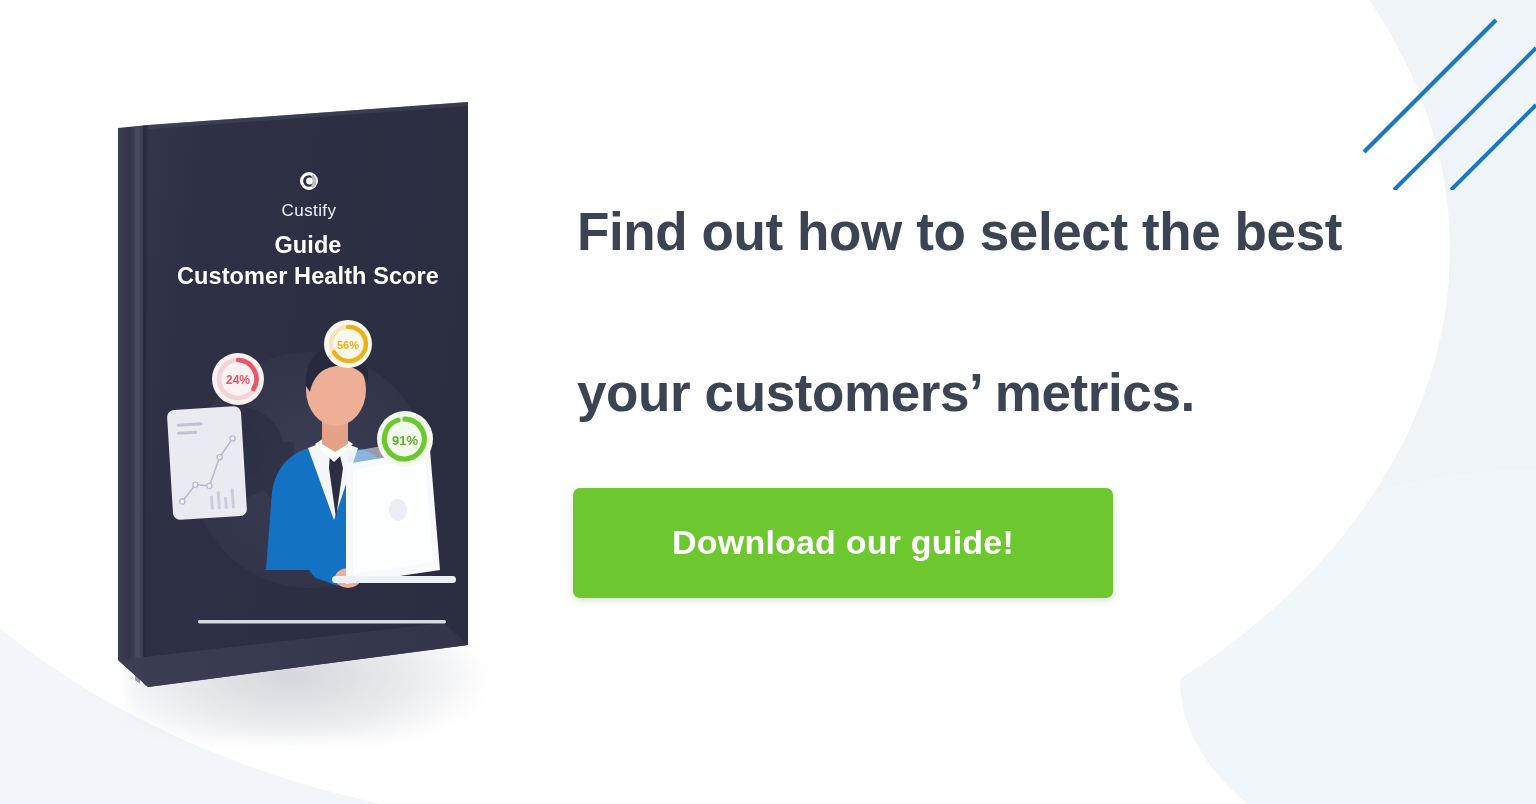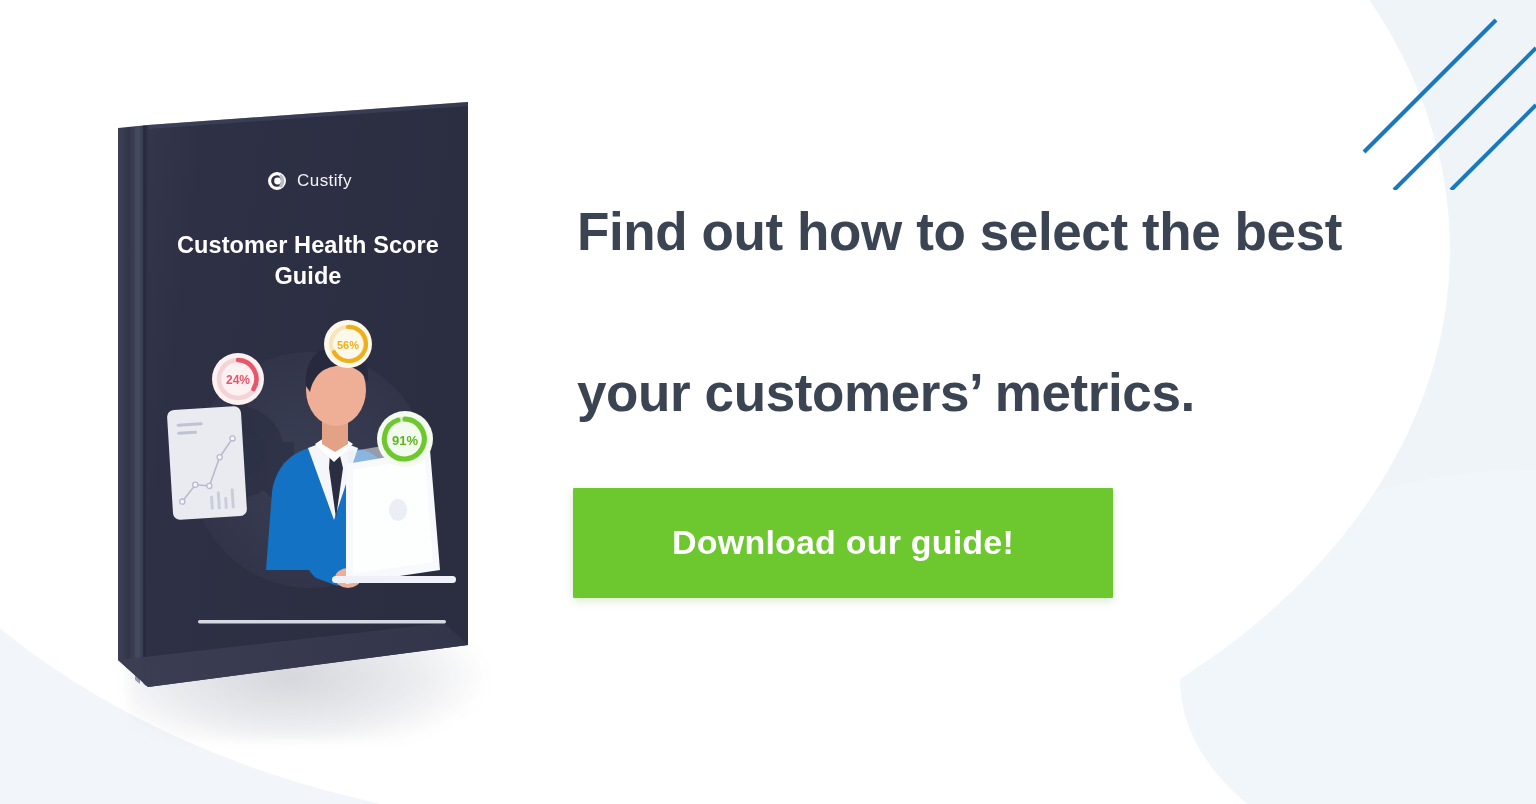--- a/index.html
+++ b/index.html
@@ -112,20 +112,21 @@
 
   .brand-row {
     position: absolute;
     left: 0;
     top: 70px;
     width: 322px;
     display: flex;
     align-items: center;
     justify-content: center;
     gap: 9px;
+    flex-direction: column;
   }
   .brand-mark {
     width: 22px;
     height: 22px;
     flex: 0 0 auto;
   }
   .brand-name {
     color: #f3f4f8;
     font-size: 17px;
     letter-spacing: 0.4px;
@@ -161,21 +162,21 @@
     max-width: 880px;
   }
   .cta-wrap {
     margin-top: 54px;
   }
   .cta-button {
     display: block;
     width: 540px;
     height: 110px;
     border: none;
-    border-radius: 1px;
+    border-radius: 7px;
     background: #6dc72e;
     color: #ffffff;
     font-family: "Liberation Sans", sans-serif;
     font-size: 34px;
     font-weight: 700;
     letter-spacing: 0.2px;
     cursor: pointer;
     box-shadow: 0 3px 9px rgba(90,150,50,0.22);
   }
 </style>
@@ -331,22 +332,22 @@
         <svg class="brand-mark" viewBox="0 0 24 24">
           <path d="M12 2.2 A9.8 9.8 0 1 0 12 21.8 A9.8 9.8 0 0 0 12 2.2 Z
                    M12 5.6 A6.4 6.4 0 1 1 12 18.4 A6.4 6.4 0 1 1 12 5.6 Z" fill="#ffffff" fill-rule="evenodd"></path>
           <path d="M16.2 4.3 A9.8 9.8 0 0 1 16.2 19.7 L14.4 16.6 A6.4 6.4 0 0 0 14.4 7.4 Z" fill="#b9bcc8"></path>
           <circle cx="12.6" cy="12" r="3.7" fill="#ffffff"></circle>
         </svg>
         <span class="brand-name">Custify</span>
       </div>
 
       <div class="book-title">
+        <div>Guide</div>
         <div>Customer Health Score</div>
-        <div>Guide</div>
       </div>
     </div>
   </div>
 
   <div class="content">
     <h1 class="headline">
       <span>Find out how to select the best</span><br>
       <br>
       <span>your customers’ metrics.</span>
     </h1>

